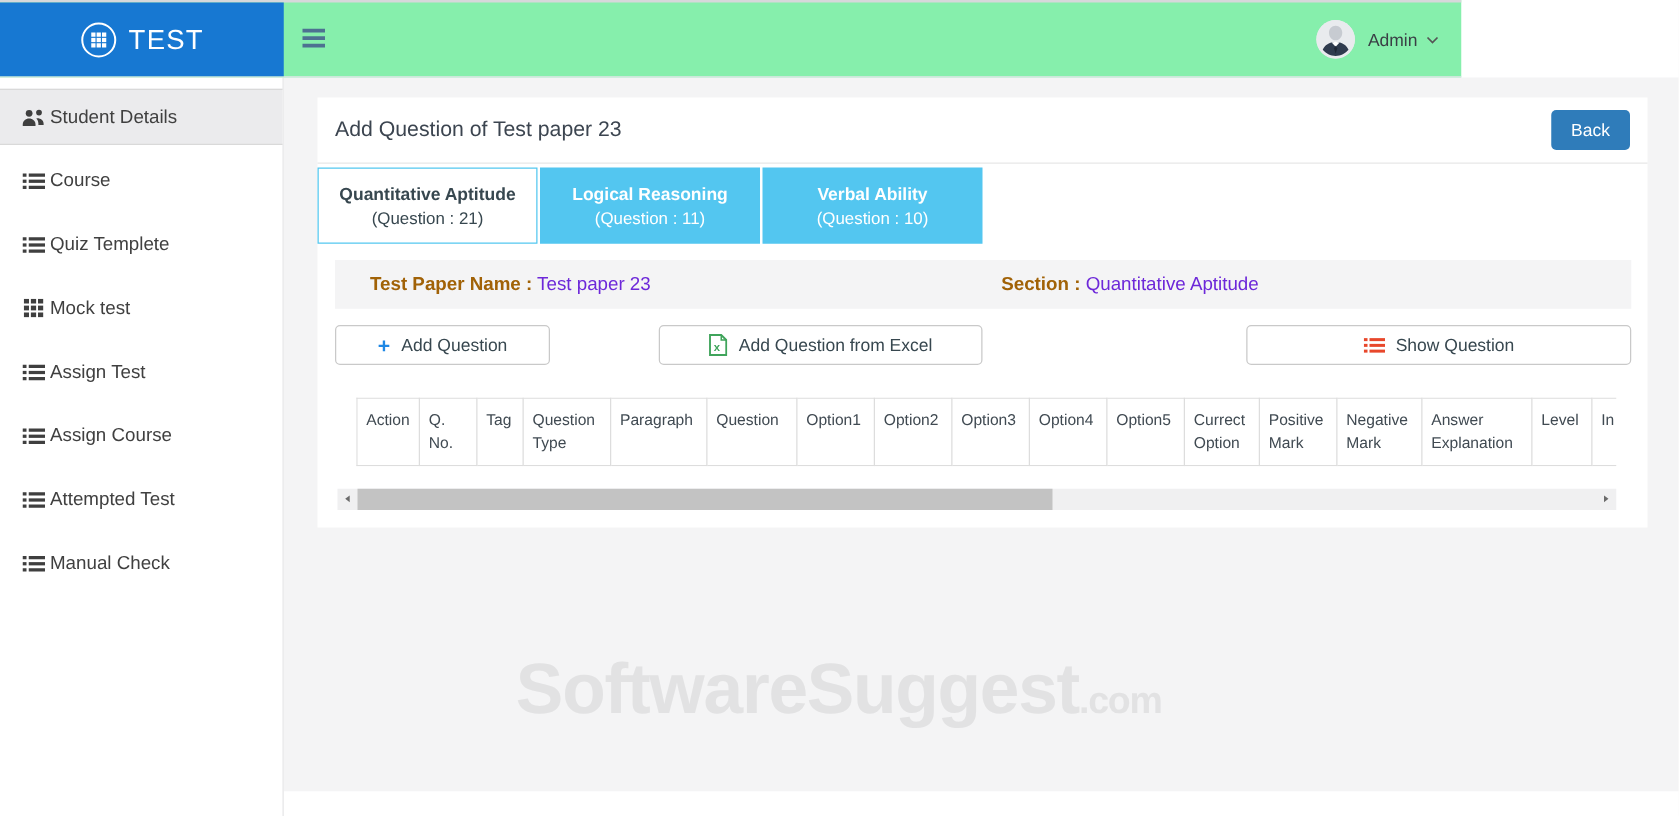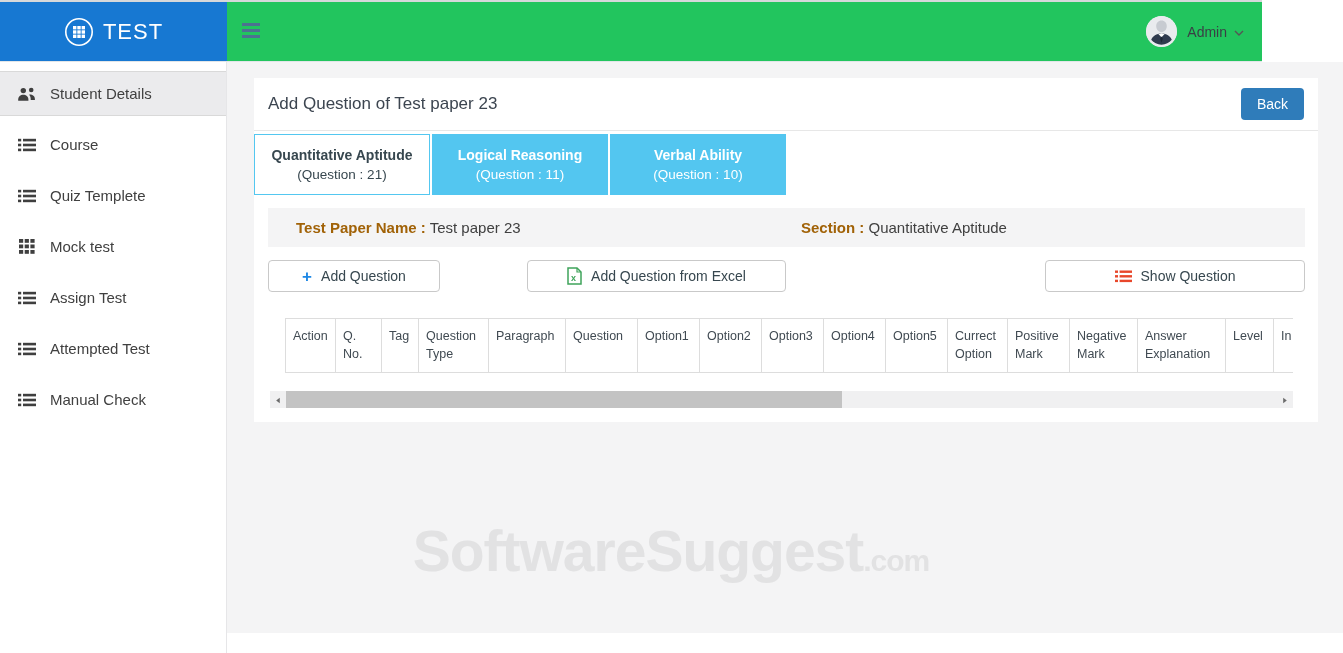--- a/index.html
+++ b/index.html
@@ -4,22 +4,22 @@
 <style>
   * { margin:0; padding:0; box-sizing:border-box; }
   html,body { width:1343px; height:653px; }
   body {
     font-family:"Liberation Sans", sans-serif;
     background:#ffffff; position:relative; overflow:hidden;
     color:#3f454b;
   }
   
   .topbar {
-    position:absolute; top:0; left:0; width:1262px; height:62px;
-    background:#22c55e; border-top:2px solid #d6d8da; border-bottom:1px solid #e2e6e9;
+    position:absolute; top:0; left:0; width:1169px; height:62px;
+    background:#86efac; border-top:2px solid #d6d8da; border-bottom:1px solid #e2e6e9;
     z-index:5;
   }
   .logo {
     position:absolute; left:0; top:0; width:227px; height:59px;
     background:#1778d2; display:flex; align-items:center; justify-content:center; gap:9px;
     color:#fff;
   }
   .logo-text { font-size:22px; letter-spacing:1px; font-weight:400; }
   .hamburger { position:absolute; left:242px; top:21px; width:18px; cursor:pointer; }
   .hamburger .bar { height:3px; background:#4d7191; margin-bottom:3px; }
@@ -29,21 +29,21 @@
   }
   .avatar { width:31px; height:31px; border-radius:50%; overflow:hidden; background:#e9ebee; }
   .admin-label { font-size:14px; color:#3a3f45; }
   .caret { margin-left:-3px; display:inline-block; }
   
   .sidebar {
     position:absolute; left:0; top:62px; width:227px; height:591px;
     background:#ffffff; border-right:1px solid #e6e6e8; padding-top:9px; z-index:4;
   }
   .side-item {
-    height:45px; margin-bottom:6px; display:flex; align-items:center; gap:13px;
+    height:45px; margin-bottom:6px; display:flex; align-items:center; gap:3px;
     padding-left:17px; font-size:15px; color:#404040; cursor:pointer;
   }
   .side-item.active {
     background:#ebebed; border-top:1px solid #d9d9d9; border-bottom:1px solid #d9d9d9;
   }
   .s-icon { width:20px; display:flex; justify-content:center; }
   
   .content {
     position:absolute; left:227px; top:62px; width:1116px; height:571px;
     background:#f4f4f5;
@@ -71,32 +71,32 @@
   .tab-title { font-size:14px; font-weight:bold; line-height:20px; }
   .tab-sub { font-size:13.5px; line-height:19px; }
   .tab.active { background:#ffffff; border:1px solid #53c7f0; color:#37474f; }
   
   .info-bar {
     margin:13px 13px 0 14px; height:39px; background:#f4f4f5;
     display:flex; align-items:center; padding:0 28px; font-size:15px;
   }
   .info-left { flex:0 0 505px; }
   .info-label { font-weight:bold; color:#a16207; }
-  .info-value { color:#404040; }
+  .info-value { color:#6d28d9; }
   
   .actions-row { position:relative; margin:13px 13px 0 14px; height:32px; }
   .act-btn {
     position:absolute; top:0; height:32px; background:#fff;
     border:1px solid #c9c9c9; border-radius:4px; cursor:pointer;
     display:flex; align-items:center; justify-content:center; gap:9px;
     font-size:14px; color:#37474f; font-family:inherit;
   }
   .btn-add { left:0; width:172px; }
   .btn-excel { left:259px; width:259px; }
-  .btn-show { right:0; width:260px; }
+  .btn-show { right:0; width:308px; }
   .plus-glyph { color:#1e88e5; font-weight:bold; font-size:17px; line-height:1; }
   
   .table-wrap { margin:26px 0 0 31px; width:1008px; overflow:hidden; }
   table { border-collapse:collapse; table-layout:fixed; width:1058px; }
   th {
     border:1px solid #ddd; height:54px; padding:8px 4px 8px 7px;
     font-size:12.5px; font-weight:normal; color:#404a52;
     text-align:left; vertical-align:top; line-height:1.45; overflow:hidden;
   }
   
@@ -239,20 +239,35 @@
             <rect x="0" y="0.8" width="3.2" height="2.6"></rect>
             <rect x="5" y="0.8" width="13" height="2.6"></rect>
             <rect x="0" y="5.7" width="3.2" height="2.6"></rect>
             <rect x="5" y="5.7" width="13" height="2.6"></rect>
             <rect x="0" y="10.6" width="3.2" height="2.6"></rect>
             <rect x="5" y="10.6" width="13" height="2.6"></rect>
           </g>
         </svg>
       </span>
       <span>Assign Test</span>
+    </div>
+    <div class="side-item">
+      <span class="s-icon">
+        <svg width="18" height="14" viewBox="0 0 18 14">
+          <g fill="#3f3f3f">
+            <rect x="0" y="0.8" width="3.2" height="2.6"></rect>
+            <rect x="5" y="0.8" width="13" height="2.6"></rect>
+            <rect x="0" y="5.7" width="3.2" height="2.6"></rect>
+            <rect x="5" y="5.7" width="13" height="2.6"></rect>
+            <rect x="0" y="10.6" width="3.2" height="2.6"></rect>
+            <rect x="5" y="10.6" width="13" height="2.6"></rect>
+          </g>
+        </svg>
+      </span>
+      <span>Assign Course</span>
     </div>
     <div class="side-item">
       <span class="s-icon">
         <svg width="18" height="14" viewBox="0 0 18 14">
           <g fill="#3f3f3f">
             <rect x="0" y="0.8" width="3.2" height="2.6"></rect>
             <rect x="5" y="0.8" width="13" height="2.6"></rect>
             <rect x="0" y="5.7" width="3.2" height="2.6"></rect>
             <rect x="5" y="5.7" width="13" height="2.6"></rect>
             <rect x="0" y="10.6" width="3.2" height="2.6"></rect>

